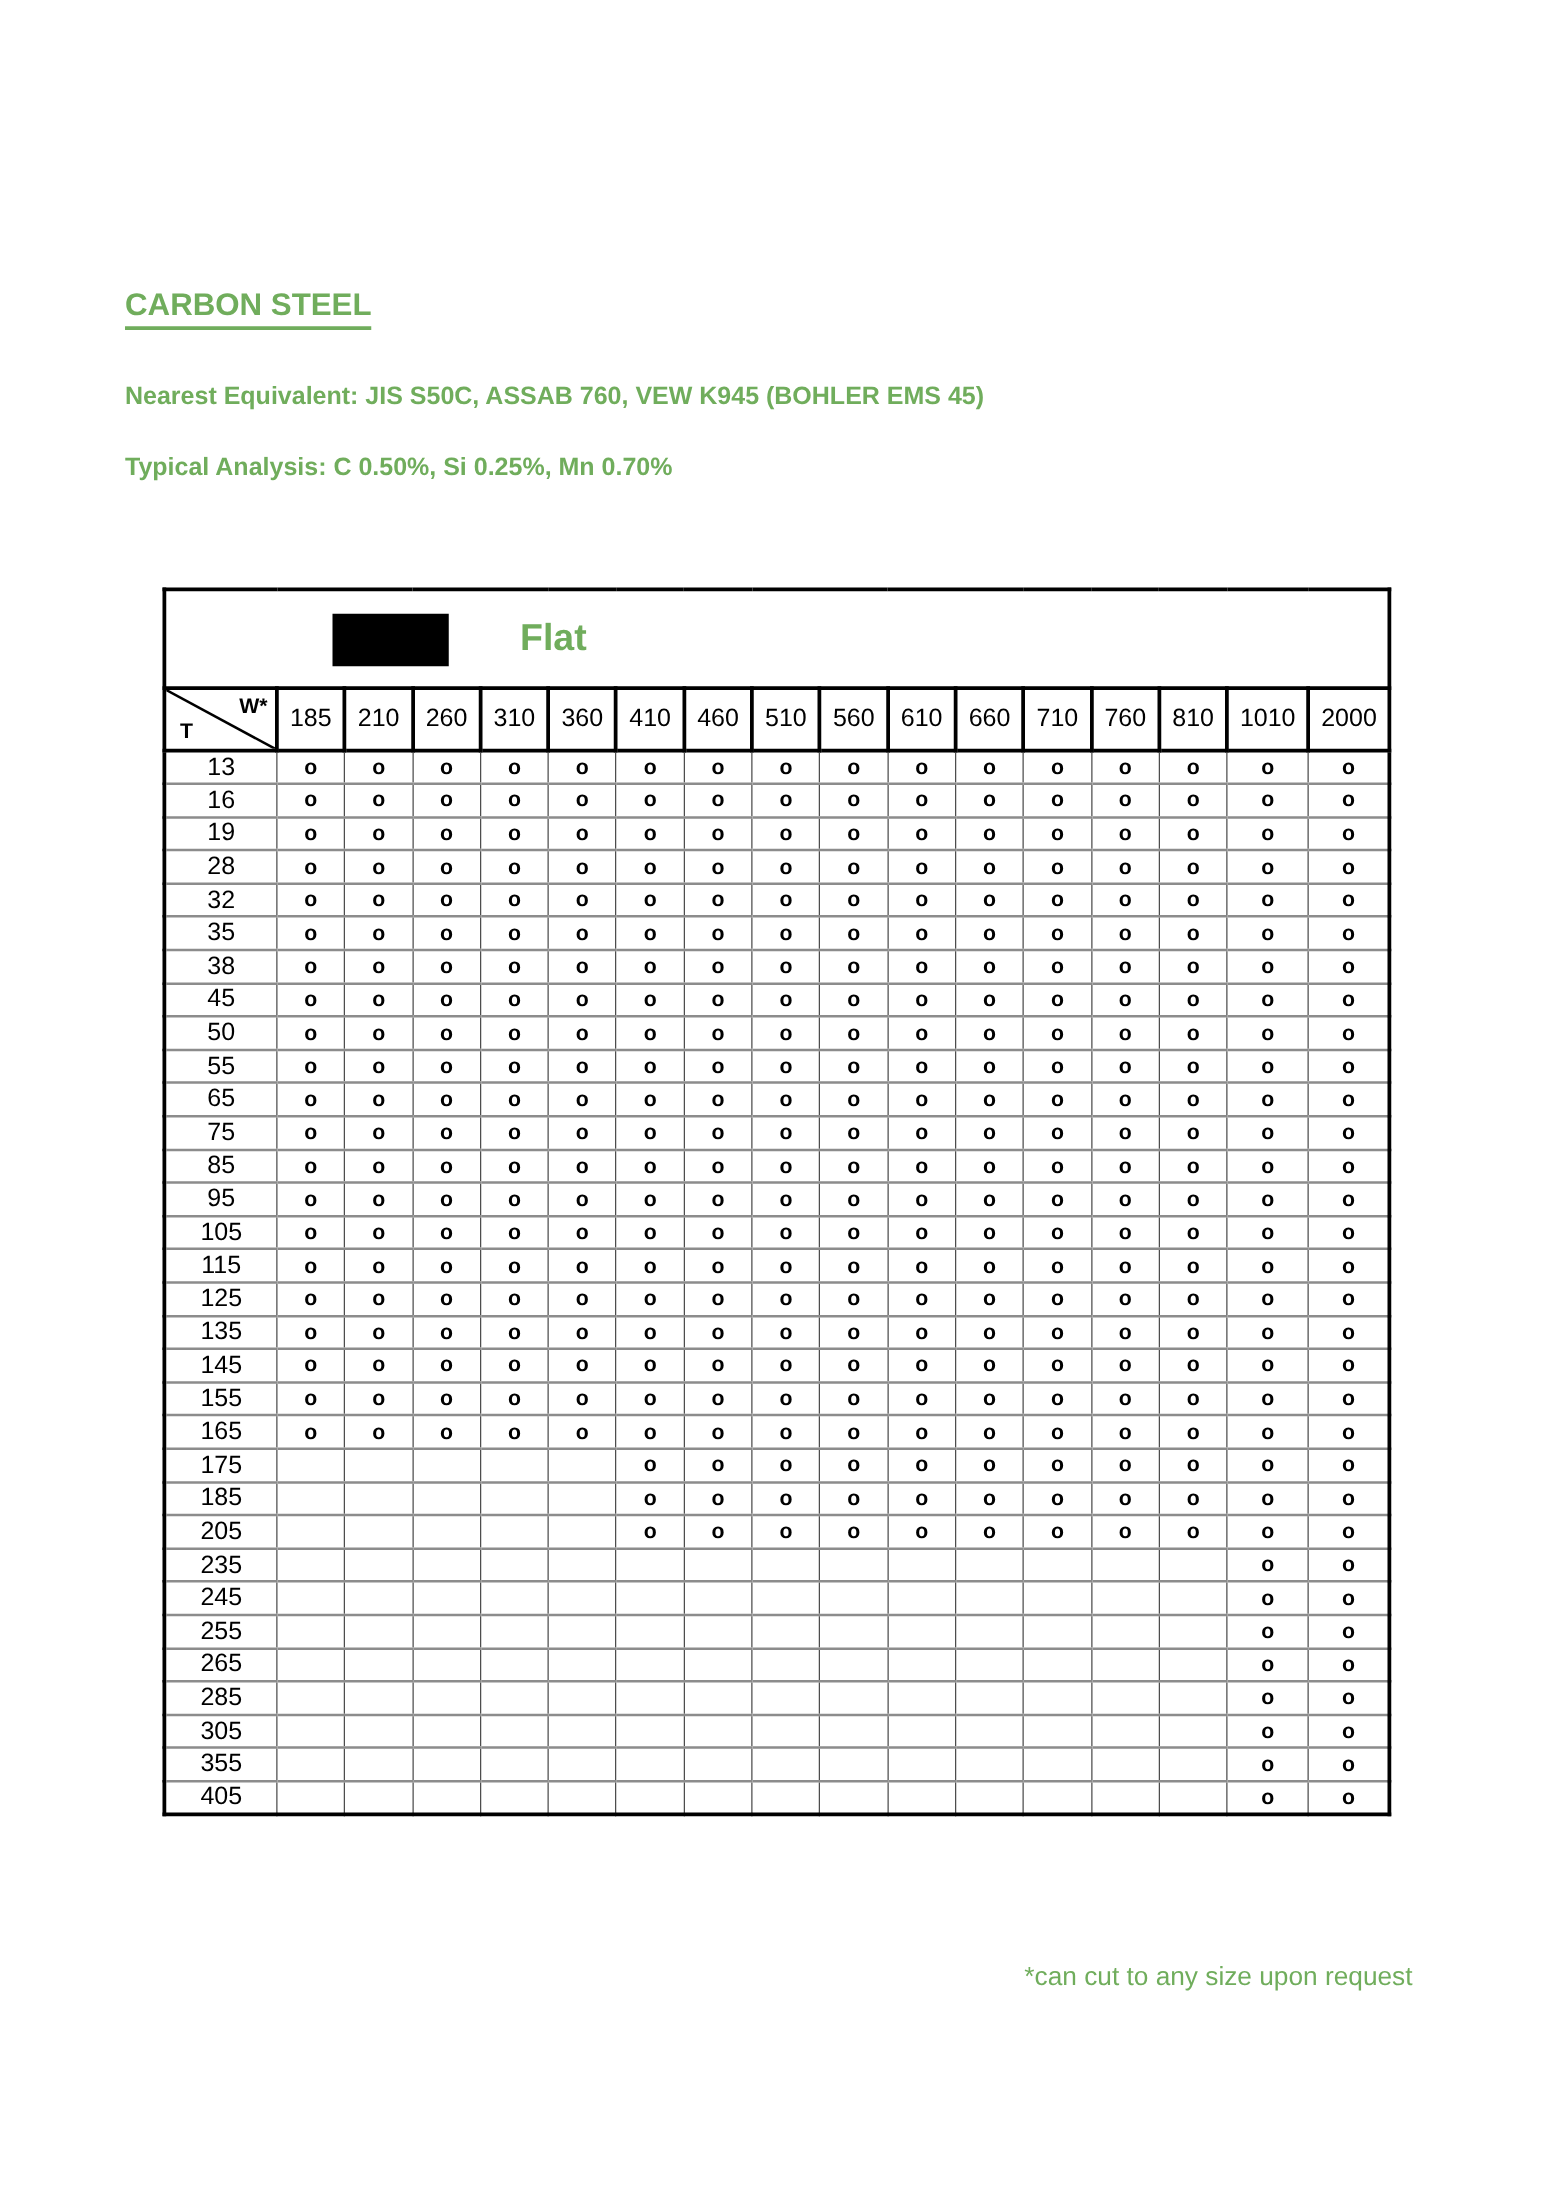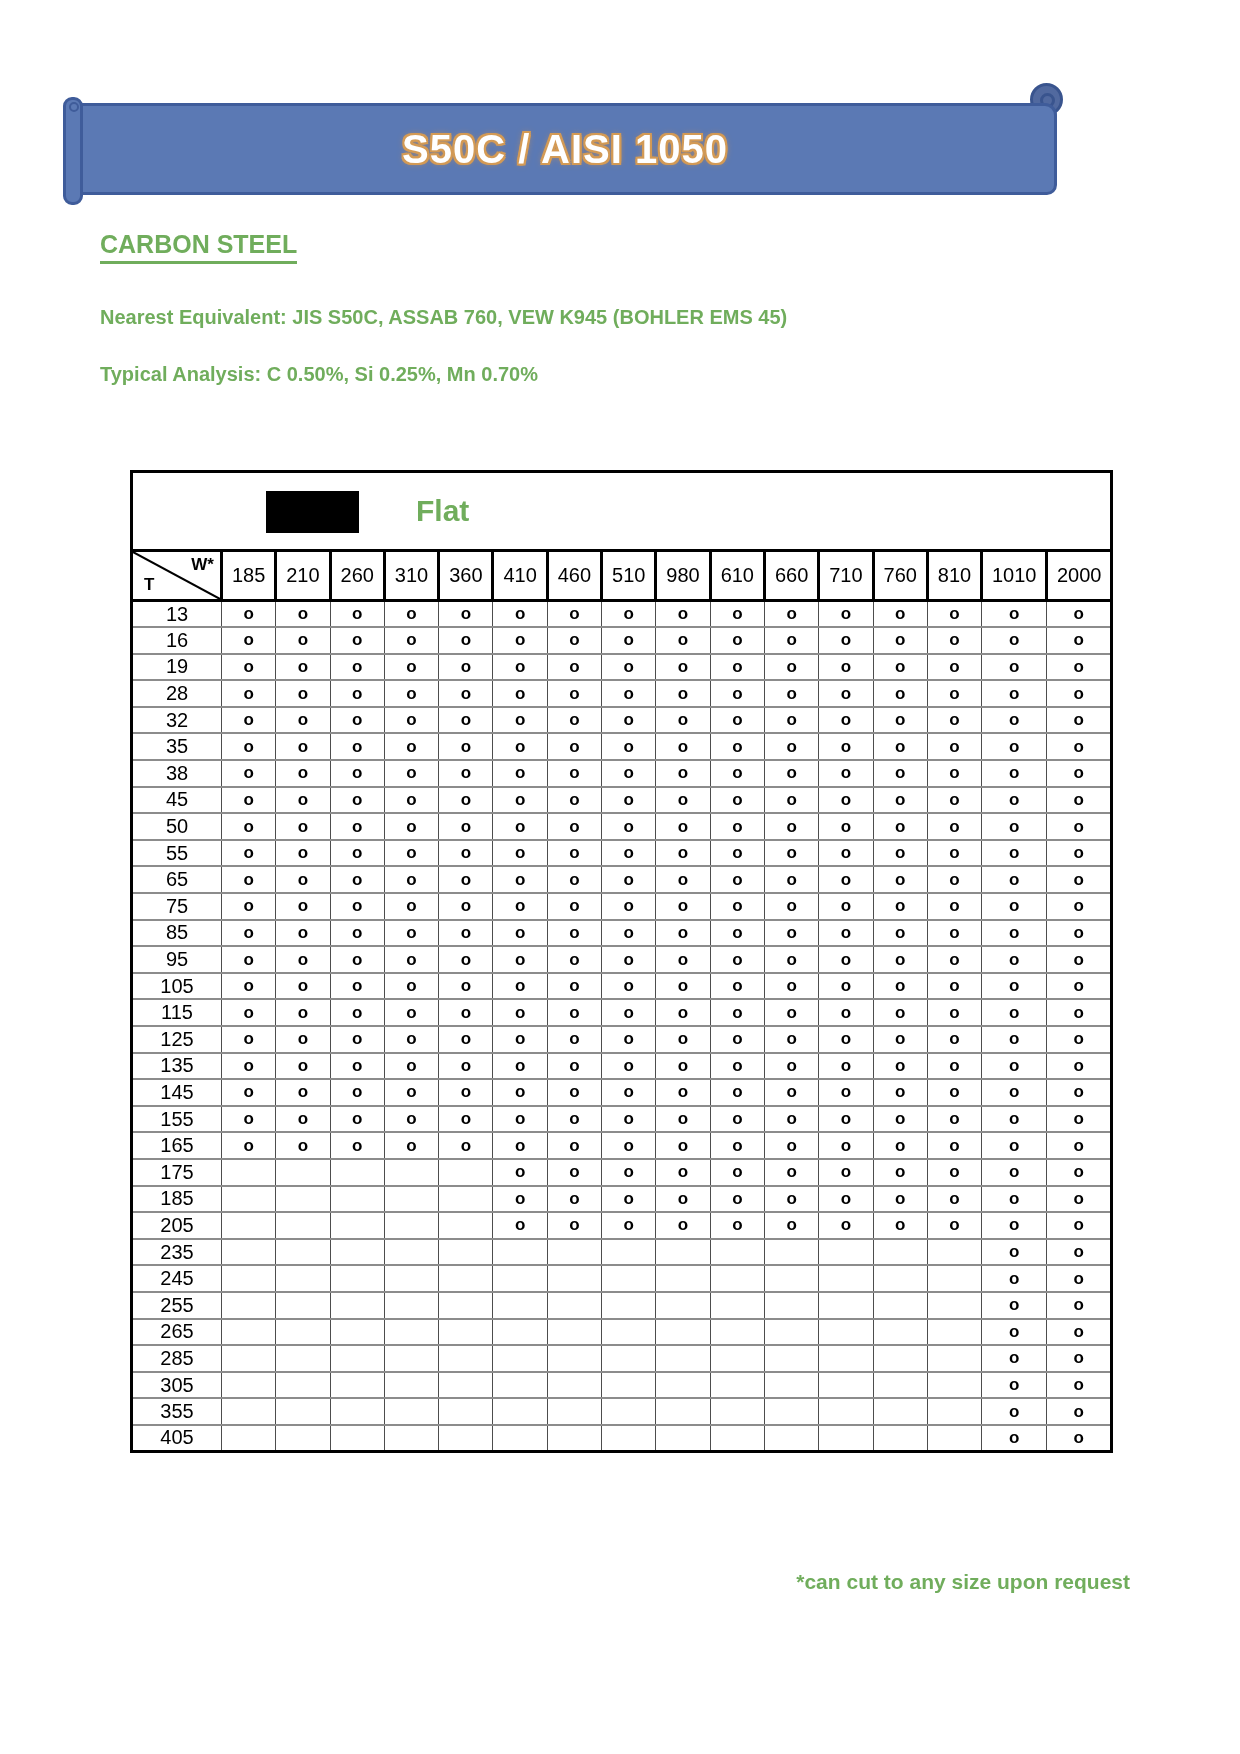--- a/index.html
+++ b/index.html
@@ -53,34 +53,27 @@
   .corner-w{position:absolute;top:3px;right:6px;font-size:17px;font-weight:bold;}
   .corner-t{position:absolute;bottom:4px;left:11px;font-size:17px;font-weight:bold;}
 
   
   tbody.body-rows td{height:26.6px;border-left:1.5px solid #4d4d4d;border-right:1.5px solid #4d4d4d;
     border-top:2px solid #8c8c8c;border-bottom:2px solid #8c8c8c;}
   tbody.body-rows td.row-h{font-size:20px;}
   tbody.body-rows td.cell{font-size:17px;font-weight:bold;}
 
   
-  .footer-note{position:absolute;right:110px;top:1570px;font-size:21px;font-weight:bold;color:var(--green);}
+  .footer-note{position:absolute;right:110px;top:1570px;font-size:21px;font-weight:normal;color:var(--green);}
 </style>
 </head>
 <body>
 
 <div id="page">
 
-  <div class="banner">
-    <div class="banner-curl"></div>
-    <div class="banner-body">
-      <span class="banner-title">S50C / AISI 1050</span>
-    </div>
-    <div class="banner-roll"></div>
-  </div>
 
   <div class="h-category">CARBON STEEL</div>
   <div class="h-equiv">Nearest Equivalent: JIS S50C, ASSAB 760, VEW K945 (BOHLER EMS 45)</div>
   <div class="h-analysis">Typical Analysis: C 0.50%, Si 0.25%, Mn 0.70%</div>
 
   <table class="grid">
     <colgroup>
       <col style="width:90px">
       <col style="width:54.3px">
         <col style="width:54.3px">
@@ -115,21 +108,21 @@
           <span class="corner-t">T</span>
         </td>
       <td>185</td>
           <td>210</td>
           <td>260</td>
           <td>310</td>
           <td>360</td>
           <td>410</td>
           <td>460</td>
           <td>510</td>
-          <td>980</td>
+          <td>560</td>
           <td>610</td>
           <td>660</td>
           <td>710</td>
           <td>760</td>
           <td>810</td>
           <td>1010</td>
           <td>2000</td>
         </tr>
     </tbody>
     <tbody class="body-rows" id="grid-body">

